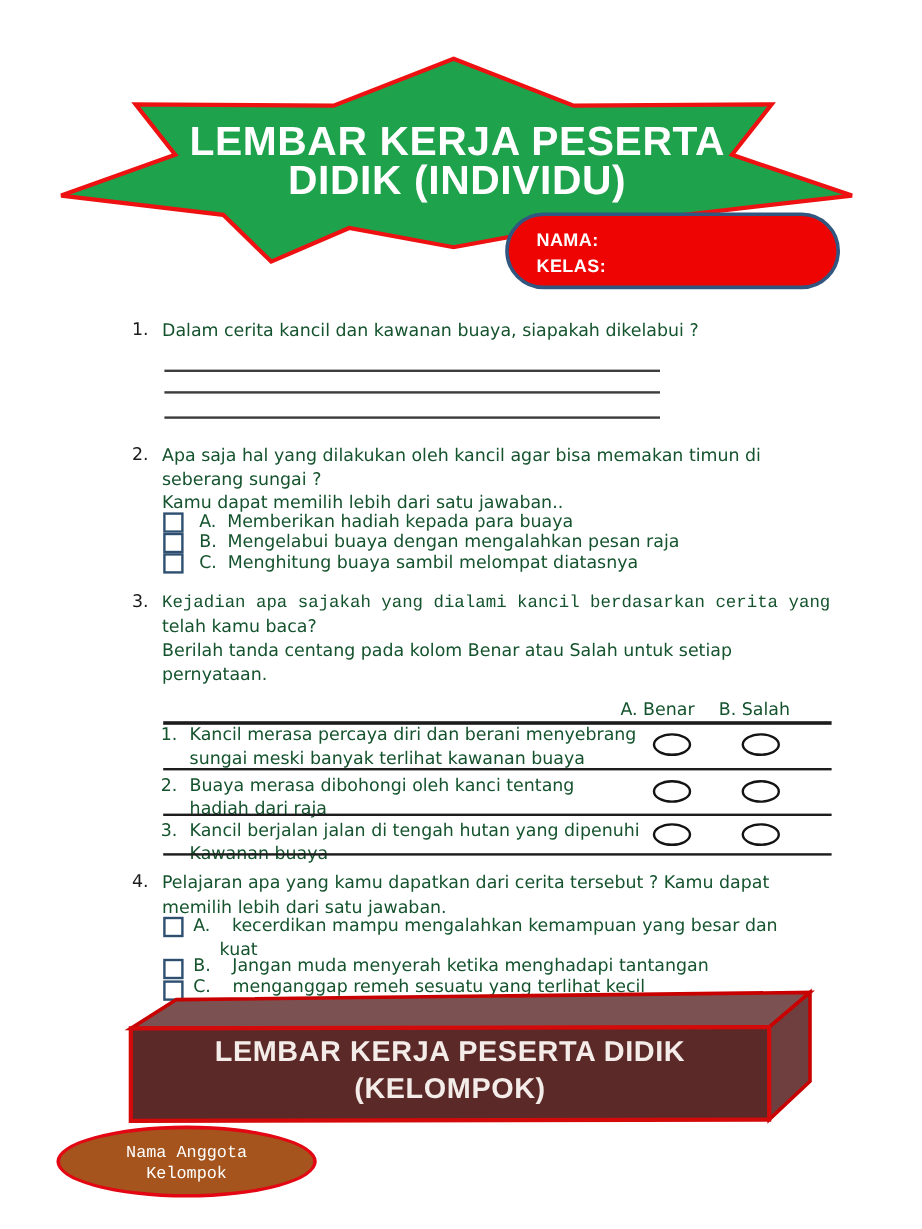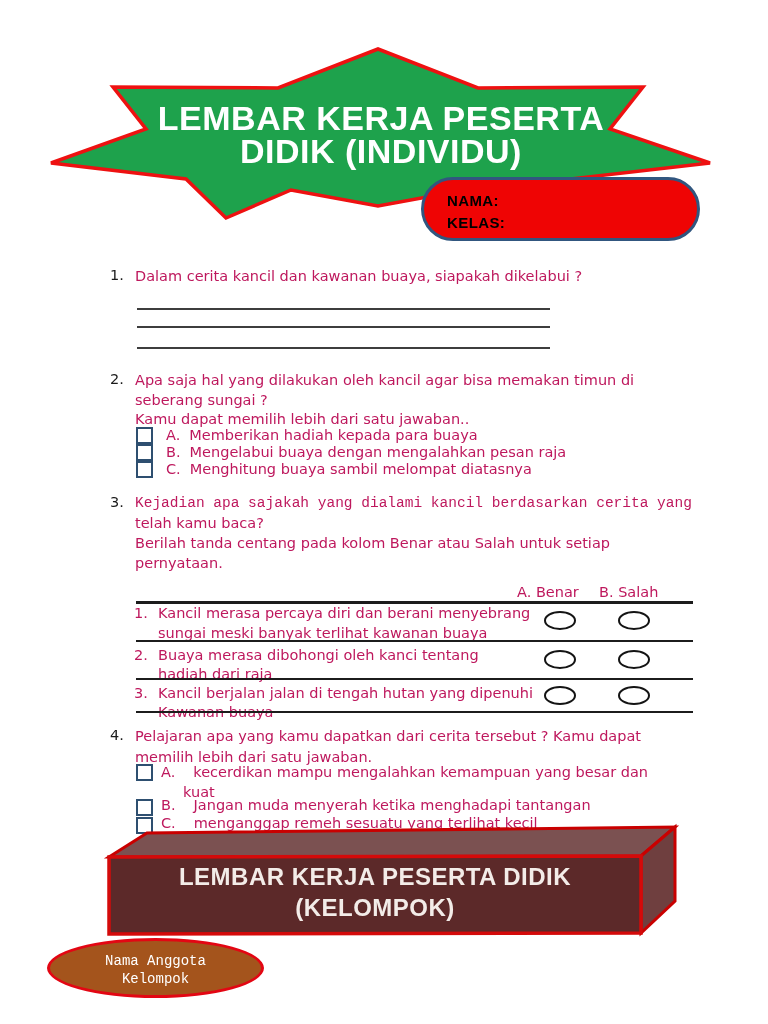--- a/index.html
+++ b/index.html
@@ -1,30 +1,30 @@
 <!DOCTYPE html>
 <html><head>
 <meta charset="utf-8">
 <style>
   html,body{margin:0;padding:0;background:#ffffff;}
   .page{position:relative;width:768px;height:1024px;background:#ffffff;overflow:hidden;
         font-family:"DejaVu Sans",sans-serif;}
   .abs{position:absolute;}
-  .body{font-family:"DejaVu Sans",sans-serif;font-size:14.5px;line-height:19px;color:#be185d;white-space:nowrap;}
+  .body{font-family:"DejaVu Sans",sans-serif;font-size:14.5px;line-height:19px;color:#14532d;white-space:nowrap;}
   .qnum{font-family:"DejaVu Sans",sans-serif;font-size:14.5px;color:#1b1b1b;}
 
   
   .star-text{left:48px;top:102px;width:666px;text-align:center;color:#ffffff;
              font-family:"Liberation Sans",sans-serif;font-weight:bold;
              font-size:34px;line-height:33px;letter-spacing:.5px;}
 
   
   .pill{left:421px;top:177px;width:279px;height:64px;background:#ef0404;
         border:3px solid #31567f;border-radius:32px;box-sizing:border-box;}
-  .pill-text{padding:10px 0 0 23px;color:#000000;font-family:"Liberation Sans",sans-serif;
+  .pill-text{padding:10px 0 0 23px;color:#ffffff;font-family:"Liberation Sans",sans-serif;
              font-weight:bold;font-size:15px;line-height:22px;letter-spacing:.4px;}
 
   
   .ansline{position:absolute;left:137px;width:413px;height:2px;background:#3d3d3d;}
 
   
   .opt{display:flex;align-items:flex-start;}
   .cb{width:13px;height:13px;border:2px solid #2e4f70;background:#ffffff;flex:none;margin-top:1px;}
   .olabel{margin-left:13px;}
   .otext{margin-left:9px;}

